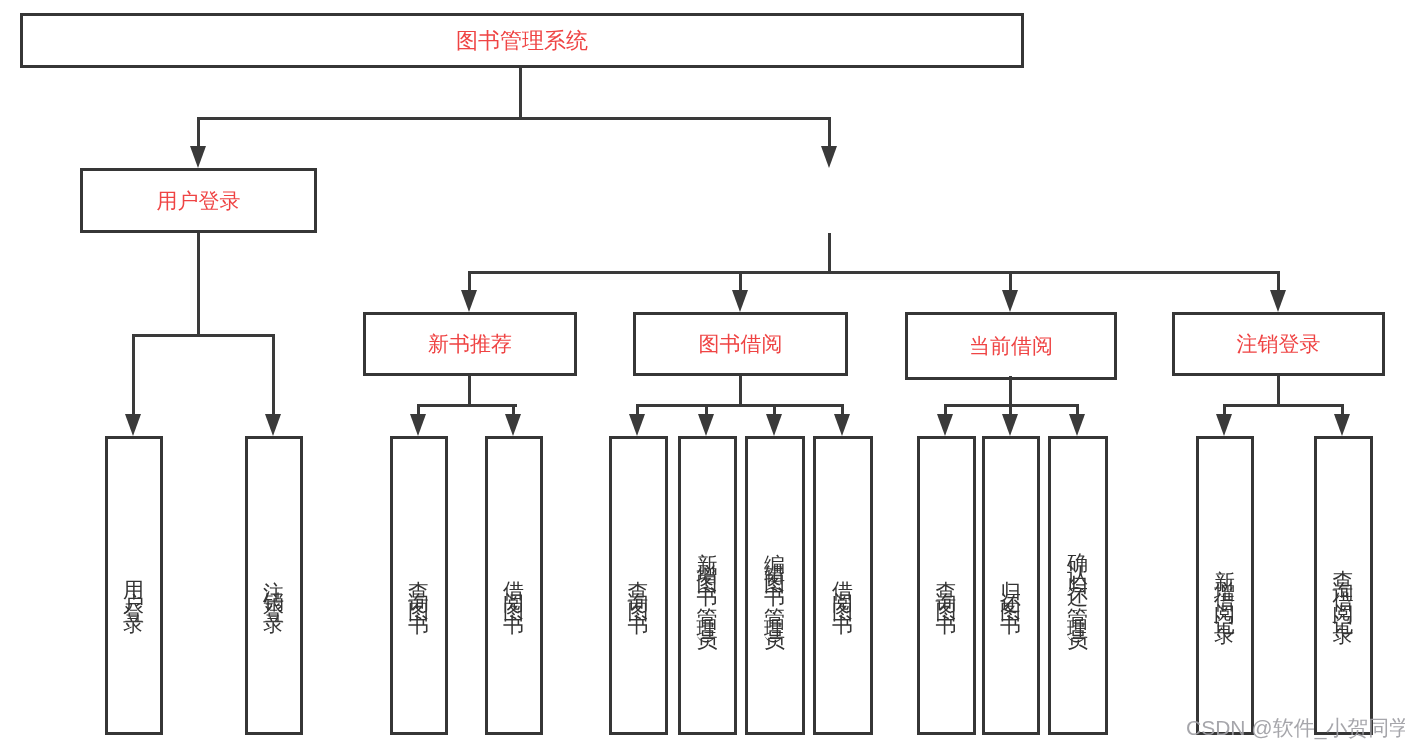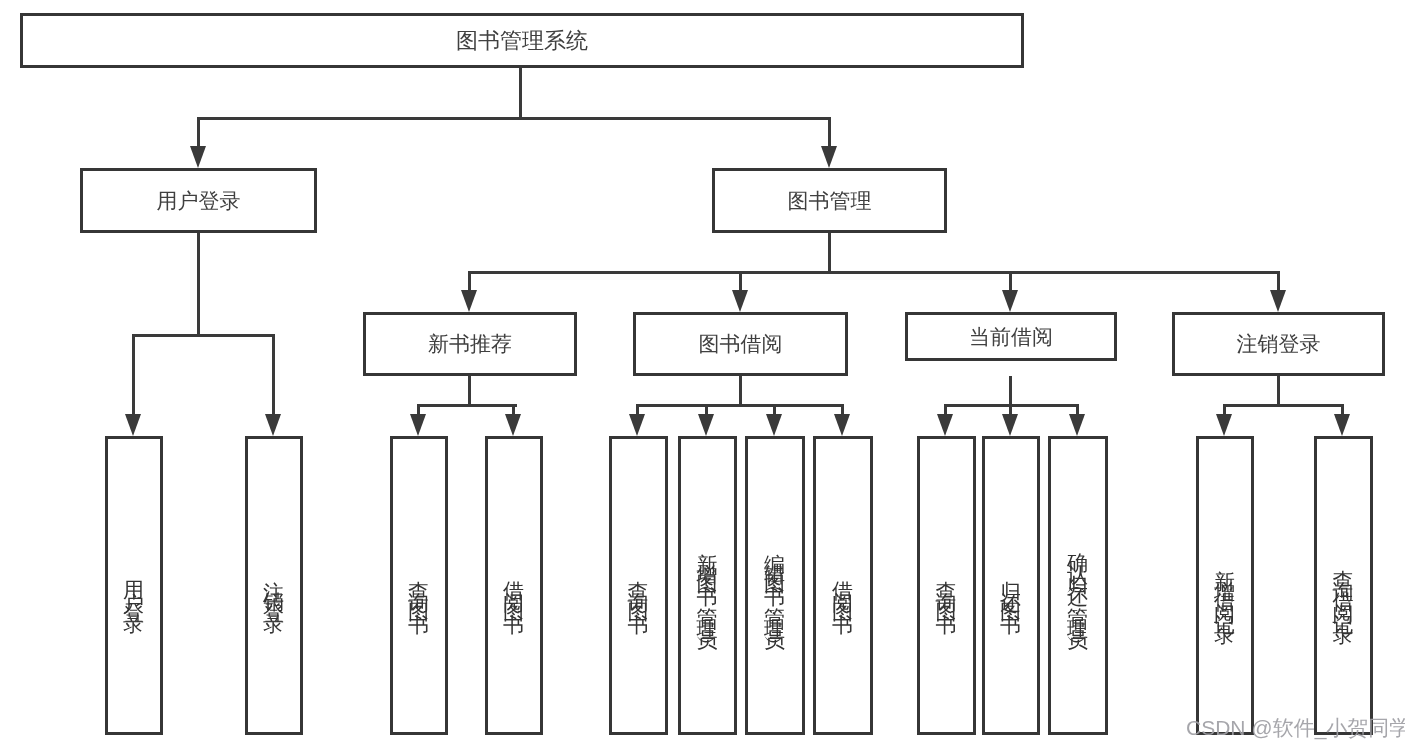--- a/index.html
+++ b/index.html
@@ -4,21 +4,21 @@
 <style>
   html,body{margin:0;padding:0;background:#fff;}
   #stage{
     position:relative;width:1405px;height:747px;background:#ffffff;
     font-family:"Liberation Sans","DejaVu Sans",sans-serif;color:#333333;
     overflow:hidden;
   }
   .hbox{
     position:absolute;box-sizing:border-box;border:3px solid #363636;background:#fff;
     display:flex;align-items:center;justify-content:center;
-    font-size:21px;color:#404040;white-space:nowrap;
+    font-size:21px;color:#ef4444;white-space:nowrap;
   }
   .leaf{
     position:absolute;box-sizing:border-box;border:3px solid #363636;background:#fff;
     top:436px;height:299px;
     display:flex;align-items:center;justify-content:center;
   }
   .leaf .vtxt{
     writing-mode:vertical-rl;text-orientation:mixed;
     font-size:21px;letter-spacing:11px;color:#333;line-height:1;
   }
@@ -36,27 +36,26 @@
 </style>
 </head>
 <body>
 
 <div id="stage">
 
   <div class="hbox" style="left:20px;top:13px;width:1004px;height:55px;font-size:22px;">图书管理系统</div>
 
   <div class="hbox" style="left:80px;top:168px;width:237px;height:65px;">用户登录</div>
 
-  <div class="hbox" style="left:712px;top:168px;width:235px;height:65px;">图书管理</div>
 
   <div class="hbox" style="left:633px;top:312px;width:215px;height:64px;">图书借阅</div>
 
   <div class="hbox" style="left:363px;top:312px;width:214px;height:64px;">新书推荐</div>
 
-  <div class="hbox" style="left:905px;top:312px;width:212px;height:49px;">当前借阅</div>
+  <div class="hbox" style="left:905px;top:312px;width:212px;height:68px;">当前借阅</div>
 
   <div class="hbox" style="left:1172px;top:312px;width:213px;height:64px;">注销登录</div>
 
   <div class="leaf" style="left:105px;width:58px;">
     <span class="vtxt">用户登录</span>
   </div>
   <div class="leaf" style="left:245px;width:58px;">
     <span class="vtxt">注销登录</span>
   </div>
 

